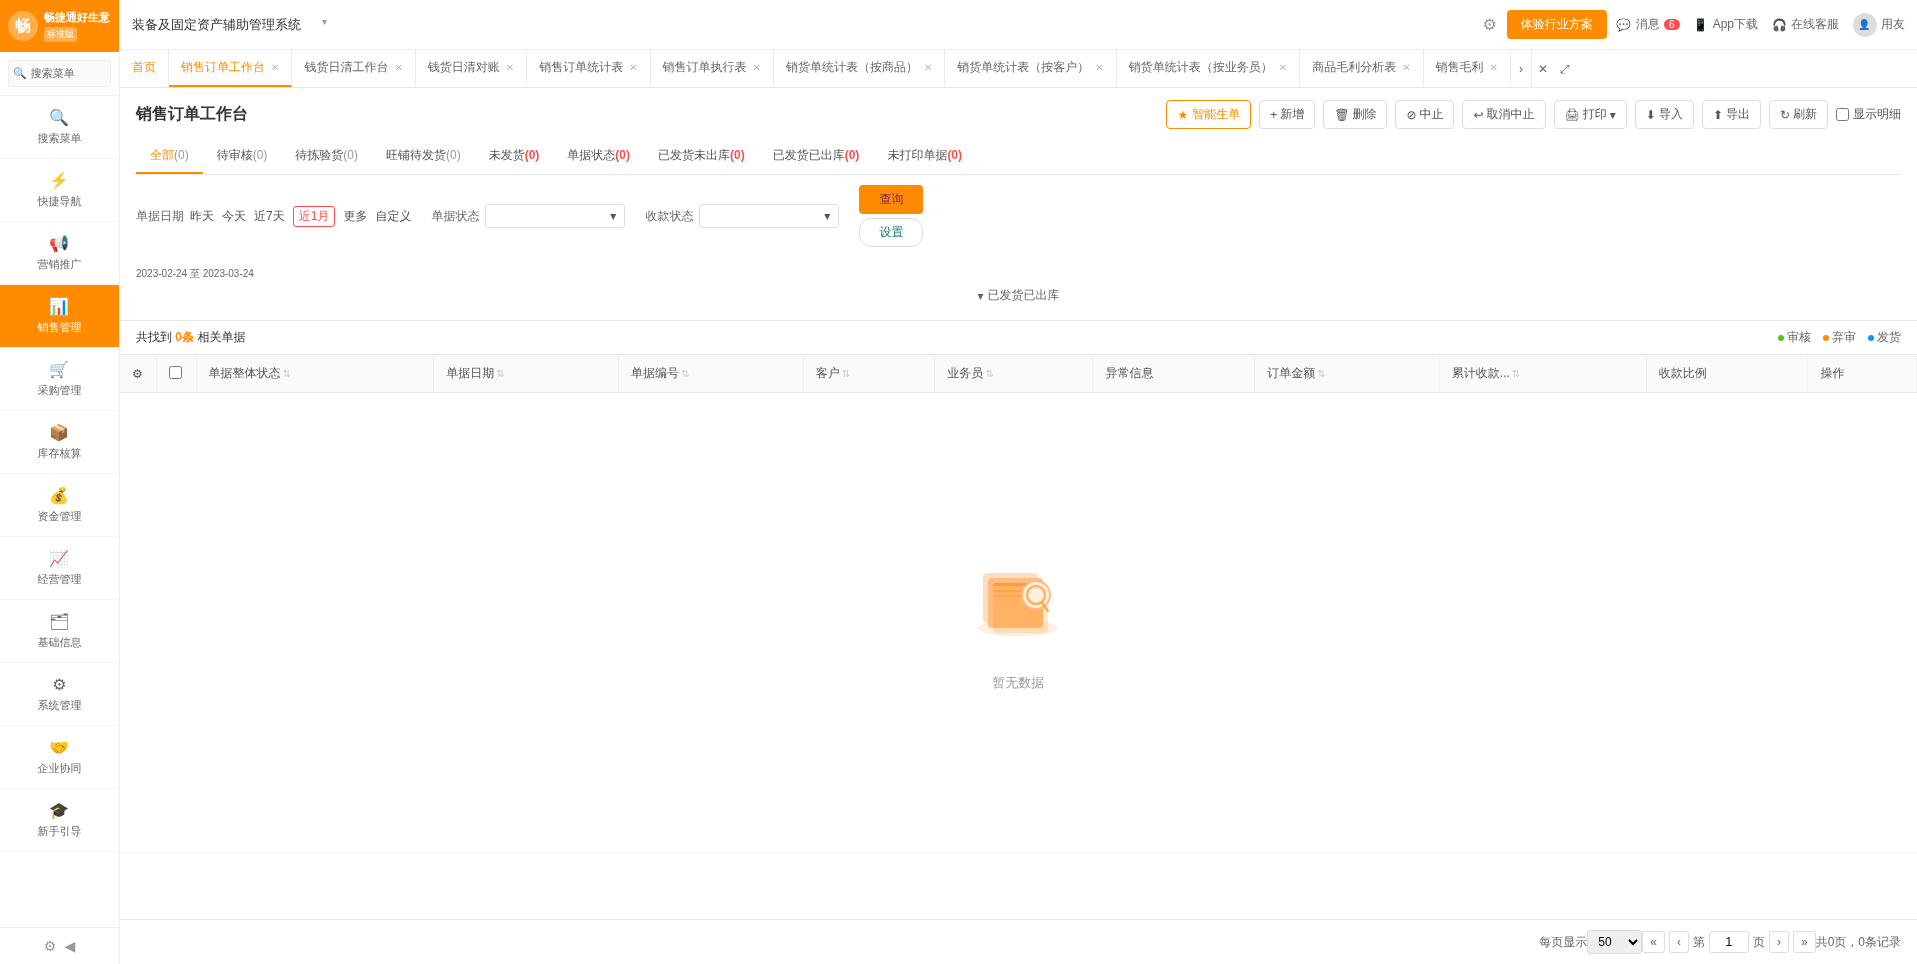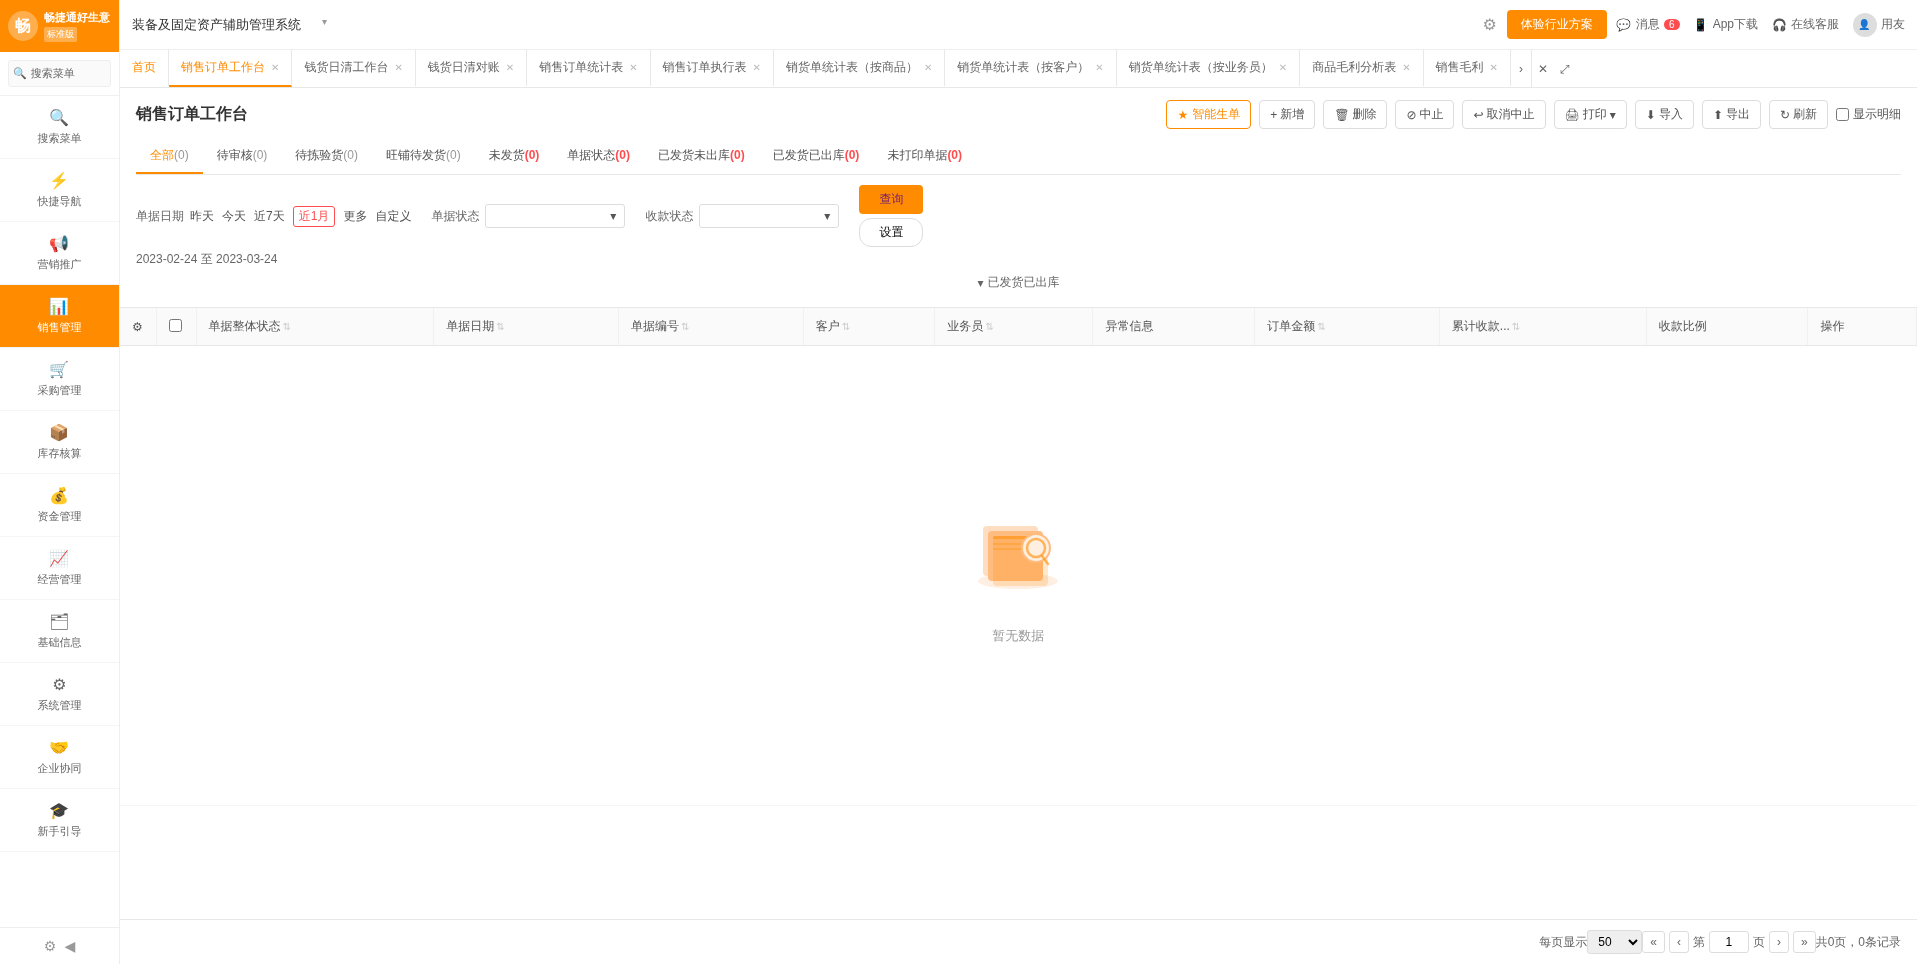--- a/index.html
+++ b/index.html
@@ -71,21 +71,21 @@
     .filter-label { color: #666; white-space: nowrap; }
     .filter-date-options { display: flex; gap: 8px; align-items: center; }
     .filter-date-opt { color: #555; cursor: pointer; }
     .filter-date-opt.active { color: #ff4d4f; border: 1px solid #ff4d4f; border-radius: 3px; padding: 1px 5px; }
     .filter-select { border: 1px solid #ddd; border-radius: 3px; padding: 4px 8px; font-size: 12px; color: #555; background: #fff; min-width: 120px; cursor: pointer; display: flex; align-items: center; justify-content: space-between; }
     .filter-expand { display: flex; align-items: center; justify-content: center; padding: 6px 0; cursor: pointer; color: #666; font-size: 12px; gap: 4px; }
 
     
     .query-btns { display: flex; flex-direction: column; gap: 4px; }
     .btn-query { background: #ff8c00; color: #701a75; border: none; border-radius: 4px; padding: 6px 20px; cursor: pointer; font-size: 12px; }
-    .btn-setting { background: #fff; border: 1px solid #ddd; color: #000000; border-radius: 12px; padding: 5px 18px; cursor: pointer; font-size: 12px; }
+    .btn-setting { background: #fff; border: 1px solid #ddd; color: #0f766e; border-radius: 12px; padding: 5px 18px; cursor: pointer; font-size: 12px; }
 
     
     .result-bar { background: #fff; padding: 8px 16px; display: flex; align-items: center; justify-content: space-between; border-bottom: 1px solid #e8e8e8; flex-shrink: 0; }
     .result-actions { display: flex; gap: 12px; align-items: center; }
     .result-action-btn { display: flex; align-items: center; gap: 3px; cursor: pointer; font-size: 12px; color: #666; }
     .result-action-btn .dot { width: 6px; height: 6px; border-radius: 50%; display: inline-block; }
     .dot-green { background: #52c41a; }
     .dot-orange { background: #ff8c00; }
     .dot-blue { background: #1890ff; }
 
@@ -367,28 +367,49 @@
             <span></span>
             <span>▾</span>
           </div>
         </div>
         <div class="query-btns">
           <button class="btn-query">查询</button>
           <button class="btn-setting">设置</button>
         </div>
       </div>
       <div class="filter-row" style="margin-top:4px;">
-        <div style="color:#666;font-size:12px;">2023-02-24 至 2023-03-24</div>
+        <div style="color:#666;font-size:10px;margin-top:16px;">2023-02-24 至 2023-03-24</div>
       </div>
       <div class="filter-expand">
         <span>▾</span>
         <span>已发货已出库</span>
       </div>
     </div>
 
+    <div class="result-bar">
+      <div>
+        <span>共找到 </span>
+        <span class="count" style="color:#ff8c00;font-weight:bold;">0条</span>
+        <span> 相关单据</span>
+      </div>
+      <div class="result-actions" id="result-actions">
+          <div class="result-action-btn">
+            <span class="dot dot-green"></span>
+            <span>审核</span>
+          </div>
+          <div class="result-action-btn">
+            <span class="dot dot-orange"></span>
+            <span>弃审</span>
+          </div>
+          <div class="result-action-btn">
+            <span class="dot dot-blue"></span>
+            <span>发货</span>
+          </div>
+        </div>
+    </div>
 
     <div class="table-wrapper">
       <table class="data-table">
         <thead>
           <tr id="table-header-row">
               <th class="th-settings"><span>⚙</span></th>
               <th class="th-checkbox"><input type="checkbox" style=""></th>
               <th><span>单据整体状态</span><span class="sort-arrows">⇅</span></th>
               <th><span>单据日期</span><span class="sort-arrows">⇅</span></th>
               <th><span>单据编号</span><span class="sort-arrows">⇅</span></th>

